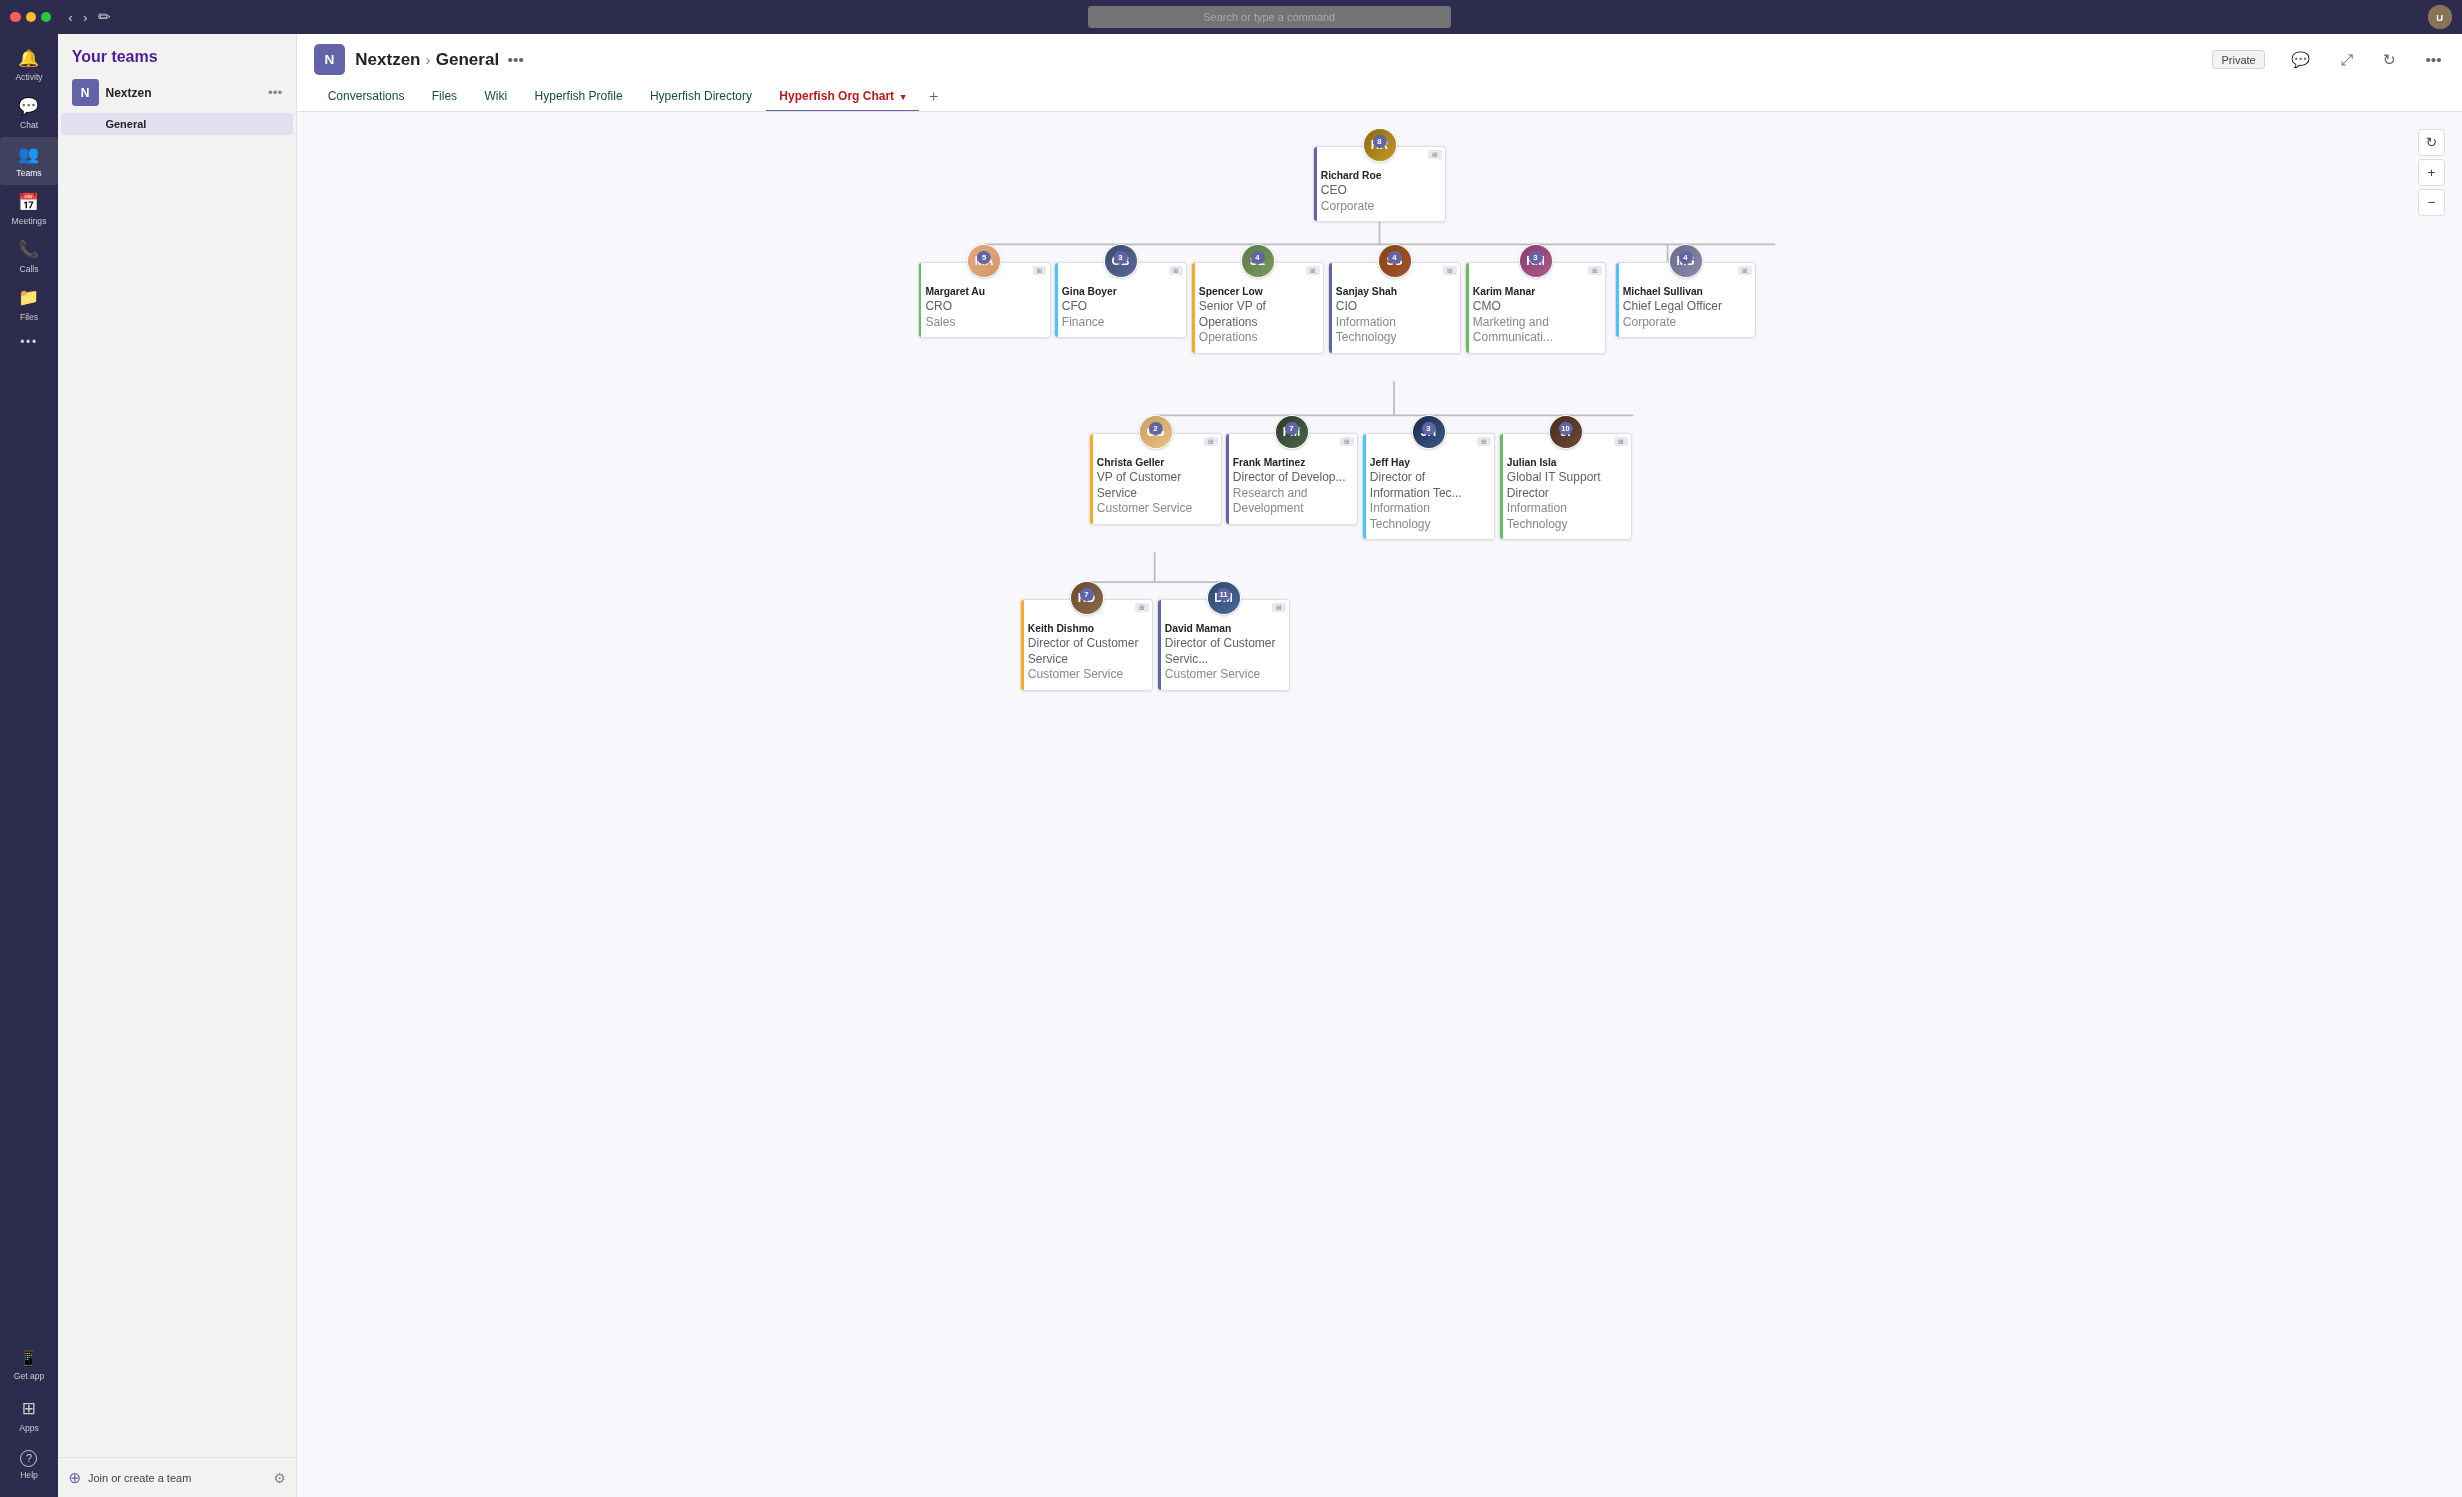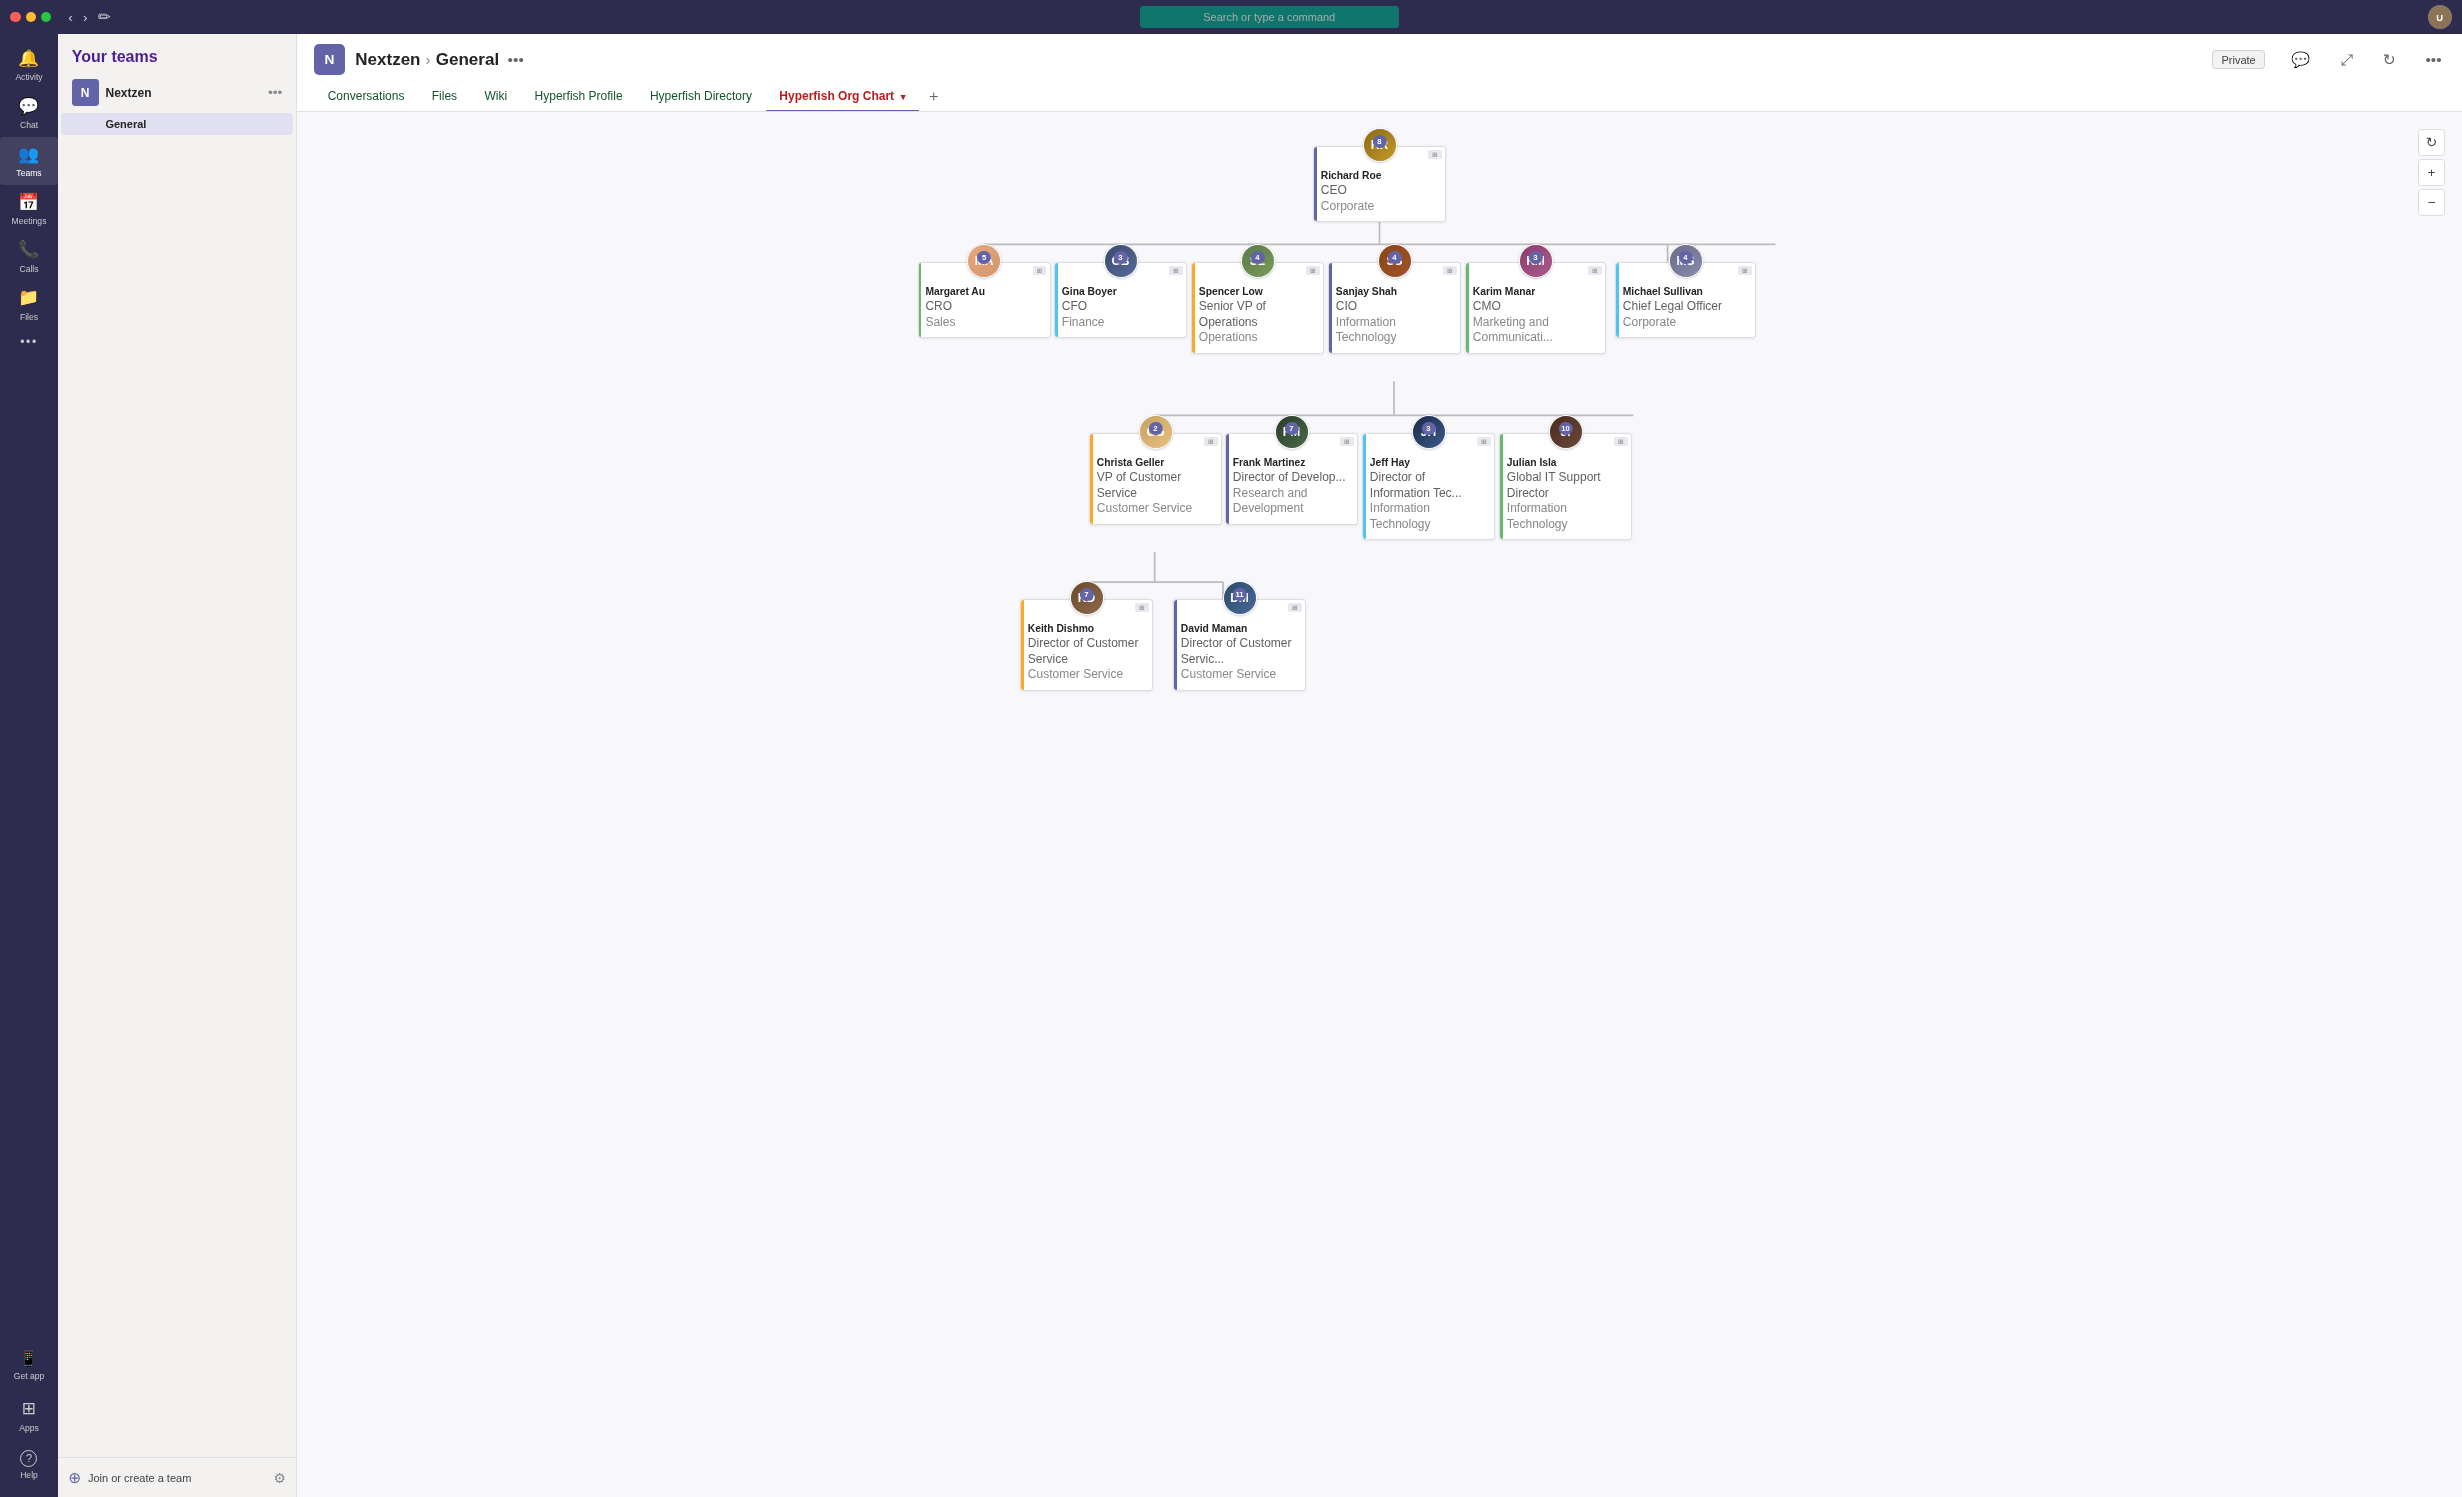--- a/index.html
+++ b/index.html
@@ -16,22 +16,22 @@
     .title-bar-left { display: flex; align-items: center; gap: 6.8px; }
     .traffic-lights { display: flex; gap: 5.1px; }
     .tl { width: 10.3px; height: 10.3px; border-radius: 50%; }
     .tl.red { background: #ff5f57; }
     .tl.yellow { background: #febc2e; }
     .tl.green { background: #28c840; }
     .nav-arrows { display: flex; gap: 3.4px; margin-left: 6.8px; }
     .nav-btn { background: none; border: none; color: #ccc; cursor: pointer; font-size: 13.7px; padding: 1.7px 3.4px; }
     .compose-btn { background: none; border: none; color: #ccc; cursor: pointer; font-size: 15.4px; }
     .search-bar {
-      background: #0f766e; border: none; border-radius: 3.4px;
-      color: #fff; padding: 5.1px 13.7px; width: 259px; font-size: 11px;
+      background: #737373; border: none; border-radius: 3.4px;
+      color: #fff; padding: 5.1px 13.7px; width: 363px; font-size: 11px;
       text-align: center; outline: none;
     }
     .search-bar::placeholder { color: #aaa; }
     .title-bar-right { display: flex; align-items: center; gap: 6.8px; }
     .user-avatar { width: 24px; height: 24px; border-radius: 50%; background: #7c7c9c; display: flex; align-items: center; justify-content: center; overflow: hidden; }
 
     
     .app-container { display: flex; margin-top: 34px; height: calc(100vh - 34px); width: 100%; }
 
     
@@ -560,21 +560,21 @@
             </div>
             <div class="node-expand"></div>
             <div class="node-content">
               <div class="node-name">Keith Dishmo</div>
               <div class="node-title">Director of Customer Service</div>
               <div class="node-dept">Customer Service</div>
             </div>
           </div>
         </div>
 
-        <div class="abs-node" style="left:264px;top:470px;width:133px;">
+        <div class="abs-node" style="left:248px;top:470px;width:133px;">
           <div class="org-node">
             <div class="node-left-bar bar-purple"></div>
             <div class="node-badge">11</div>
             <div class="node-avatar">
               <div class="avatar-circle" style="background:linear-gradient(135deg,#2a4a6a,#4a6a9a);">DM</div>
             </div>
             <div class="node-expand"></div>
             <div class="node-content">
               <div class="node-name">David Maman</div>
               <div class="node-title">Director of Customer Servic...</div>

